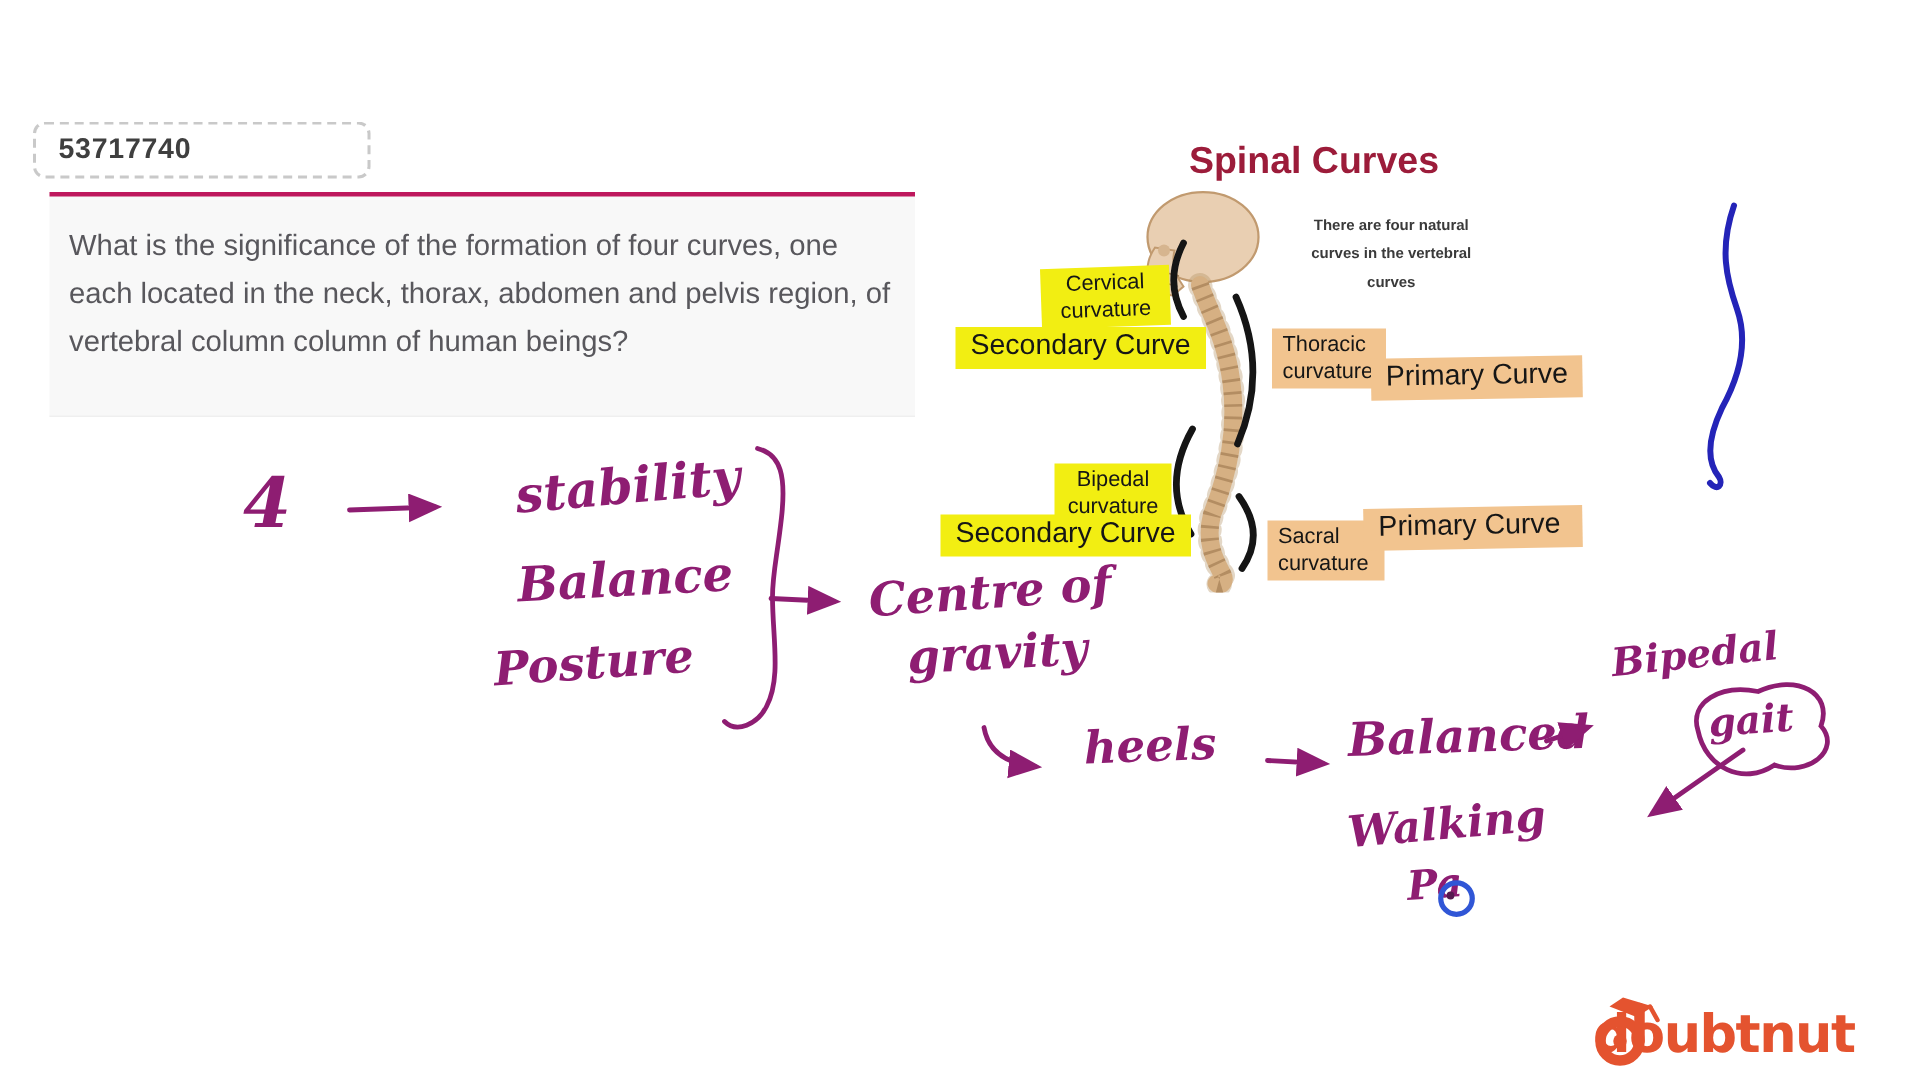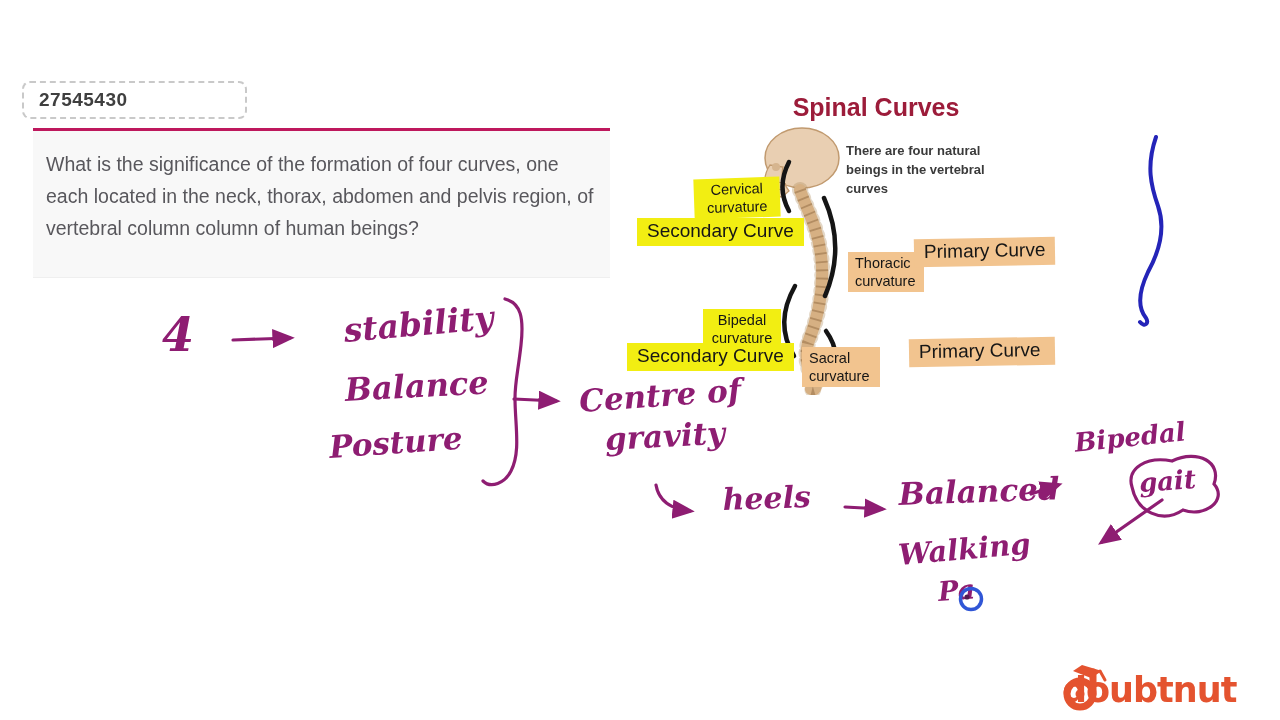--- a/index.html
+++ b/index.html
@@ -13,22 +13,22 @@
   .qid-box span{font-size:19px;font-weight:bold;color:#3f3f3f;letter-spacing:.5px;}
 
   
   .q-panel{position:absolute;left:33px;top:128px;width:577px;height:150px;
            background:#f8f8f8;border-top:3px solid #be185d;border-bottom:1px solid #efefef;box-sizing:border-box;}
   .q-panel p{margin:0;padding:17px 14px 0 13px;font-size:19.5px;line-height:32px;color:#58575c;}
 
   
   .sc-title{position:absolute;left:736px;top:93px;width:280px;text-align:center;
             font-size:25px;font-weight:bold;color:#9c1c3a;}
-  .sc-intro{position:absolute;left:846px;top:141px;width:163px;text-align:left;
-            font-size:13px;font-weight:600;color:#3a3a3a;line-height:19px;}
+  .sc-intro{position:absolute;left:846px;top:141px;width:163px;text-align:center;
+            font-size:10px;font-weight:600;color:#3a3a3a;line-height:19px;}
   .sc-intro span{display:block;}
 
   
   .hl{position:absolute;color:#161616;white-space:nowrap;}
   .hl.yellow{background:#f2ee12;text-align:center;}
   .hl.orange{background:#f2c48f;}
   .hl.small{font-size:14.5px;line-height:1.25;padding:2px 7px;white-space:normal;text-align:center;}
   .hl.small.left{text-align:left;}
   .hl.big{font-size:19px;padding:2px 10px 4px;}
 
@@ -44,31 +44,31 @@
   .logo{position:absolute;left:1060px;top:660px;display:flex;align-items:flex-start;}
   .logo-text{font-size:35px;font-weight:bold;color:#e4532f;letter-spacing:-1px;
              margin-left:2px;margin-top:10px;font-family:"DejaVu Sans",sans-serif;}
 </style>
 </head>
 <body>
 
 <div id="canvas">
 
   <div class="qid-box">
-    <span>27545430</span>
+    <span>53717740</span>
   </div>
 
   <div class="q-panel">
     <p>What is the significance of the formation of four curves, one each located in the neck, thorax, abdomen and pelvis region, of vertebral column column of human beings?</p>
   </div>
 
   <div class="sc-title">Spinal Curves</div>
   <div class="sc-intro">
     <span>There are four natural</span>
-    <span>beings in the vertebral</span>
+    <span>curves in the vertebral</span>
     <span>curves</span>
   </div>
 
   <svg id="spine-svg" width="115" height="270" viewBox="0 0 115 270">
     <g>
       <ellipse cx="57" cy="33" rx="37" ry="30" fill="#e9cfb2" stroke="#c19a6f" stroke-width="1.5"></ellipse>
       <path d="M 25,40 Q 17,52 22,62 Q 26,71 37,72 L 44,66 Q 35,54 38,42 Z" fill="#e9cfb2" stroke="#c19a6f" stroke-width="1.3"></path>
       <path d="M 26,62 L 40,66 M 29,56 L 41,59" stroke="#a5815a" stroke-width="1" fill="none"></path>
       <circle cx="31" cy="42" r="4" fill="#d6b58f"></circle>
     </g>
@@ -80,25 +80,25 @@
     <g fill="none" stroke="#151515" stroke-width="4.5" stroke-linecap="round">
       <path d="M 44,37 Q 31,62 44,86"></path>
       <path d="M 79,73 Q 101,122 80,171"></path>
       <path d="M 50,161 Q 29,198 49,231"></path>
       <path d="M 81,206 Q 99,231 83,254"></path>
     </g>
   </svg>
 
   <div class="hl yellow small" style="left:694px;top:178px;width:72px;transform:rotate(-2deg);">Cervical curvature</div>
   <div class="hl yellow big" style="left:637px;top:218px;">Secondary Curve</div>
-  <div class="hl orange small left" style="left:848px;top:252px;width:62px;">Thoracic curvature</div>
+  <div class="hl orange small left" style="left:848px;top:219px;width:62px;">Thoracic curvature</div>
   <div class="hl orange big" style="left:914px;top:238px;transform:rotate(-1deg);">Primary Curve</div>
   <div class="hl yellow small" style="left:703px;top:309px;width:64px;">Bipedal curvature</div>
   <div class="hl yellow big" style="left:627px;top:343px;">Secondary Curve</div>
-  <div class="hl orange small left" style="left:802px;top:347px;width:64px;">Sacral curvature</div>
+  <div class="hl orange small left" style="left:845px;top:347px;width:64px;">Sacral curvature</div>
   <div class="hl orange big" style="left:909px;top:338px;width:126px;transform:rotate(-1deg);">Primary Curve</div>
 
   <div class="hw" style="left:162px;top:308px;font-size:46px;">4</div>
   <div class="hw" style="left:342px;top:311px;font-size:33px;transform:rotate(-5deg);">stability</div>
   <div class="hw" style="left:344px;top:371px;font-size:32px;transform:rotate(-3deg);">Balance</div>
   <div class="hw" style="left:328px;top:429px;font-size:31px;transform:rotate(-4deg);">Posture</div>
   <div class="hw" style="left:578px;top:383px;font-size:31px;transform:rotate(-4deg);">Centre of</div>
   <div class="hw" style="left:604px;top:421px;font-size:31px;transform:rotate(-3deg);">gravity</div>
   <div class="hw" style="left:722px;top:482px;font-size:30px;transform:rotate(-2deg);">heels</div>
   <div class="hw" style="left:898px;top:476px;font-size:31px;transform:rotate(-2deg);">Balanced</div>

